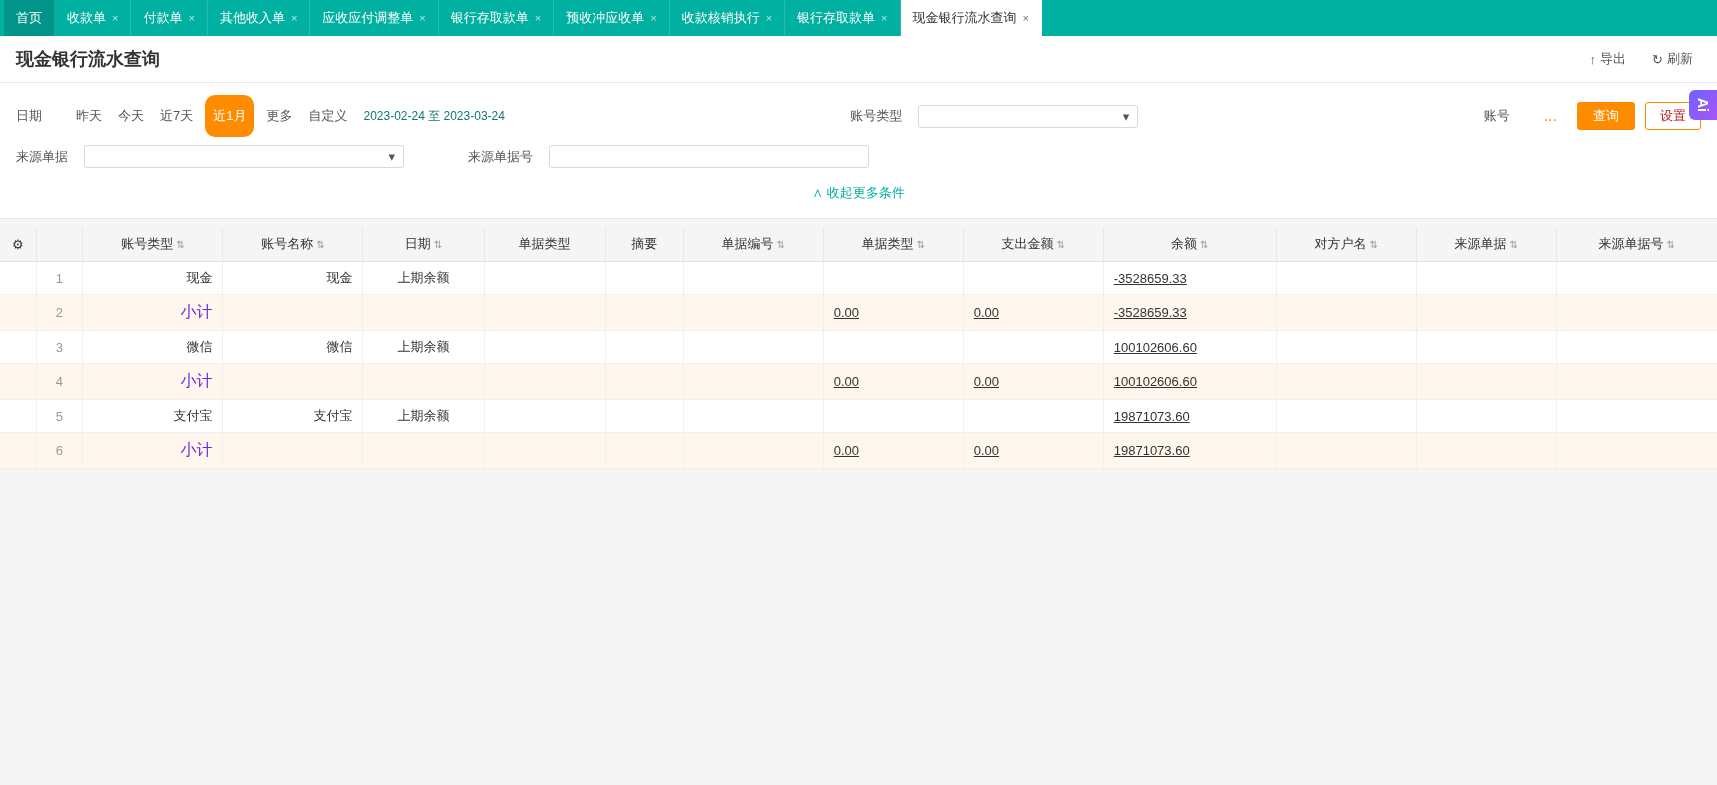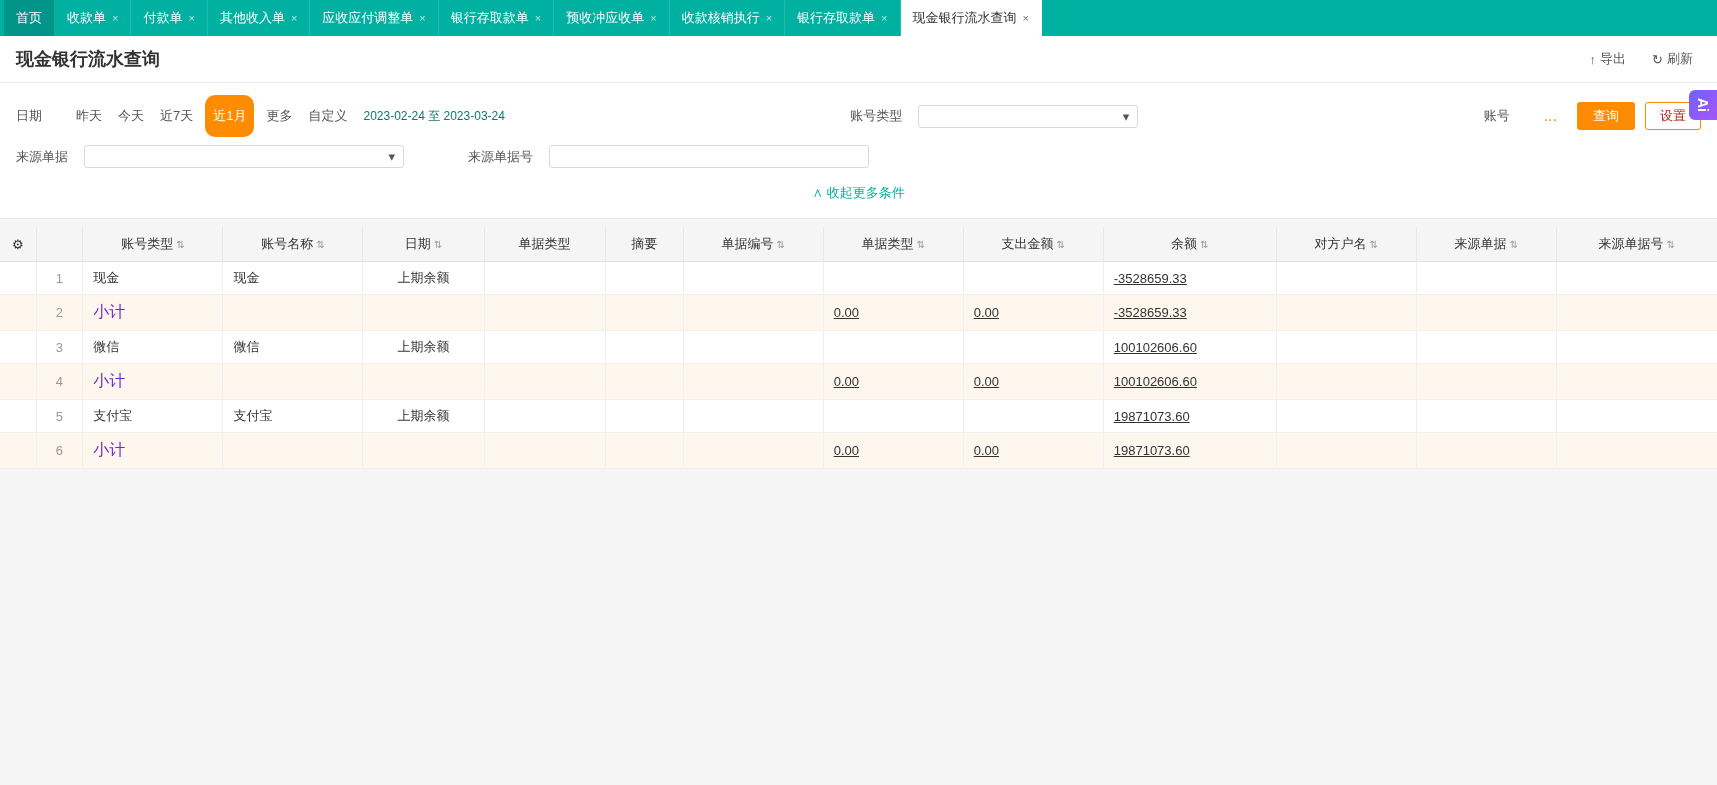--- a/index.html
+++ b/index.html
@@ -211,21 +211,21 @@
       background: #fff7ee;
     }
     tbody td {
       padding: 7px 10px;
       text-align: center;
       color: #333;
       white-space: nowrap;
       border-right: 1px solid #f0f0f0;
     }
     tbody td:last-child { border-right: none; }
-    tbody td.text-left { text-align: left; }
+    tbody td.text-left { text-align: right; }
     tbody td.num { text-align: left; text-decoration: underline; }
     .row-num { color: #999; }
     .subtotal-label { color: #6d28d9; font-size: 16px; }
 
     
     .gear-col {
       width: 36px;
       text-align: center;
     }
 

